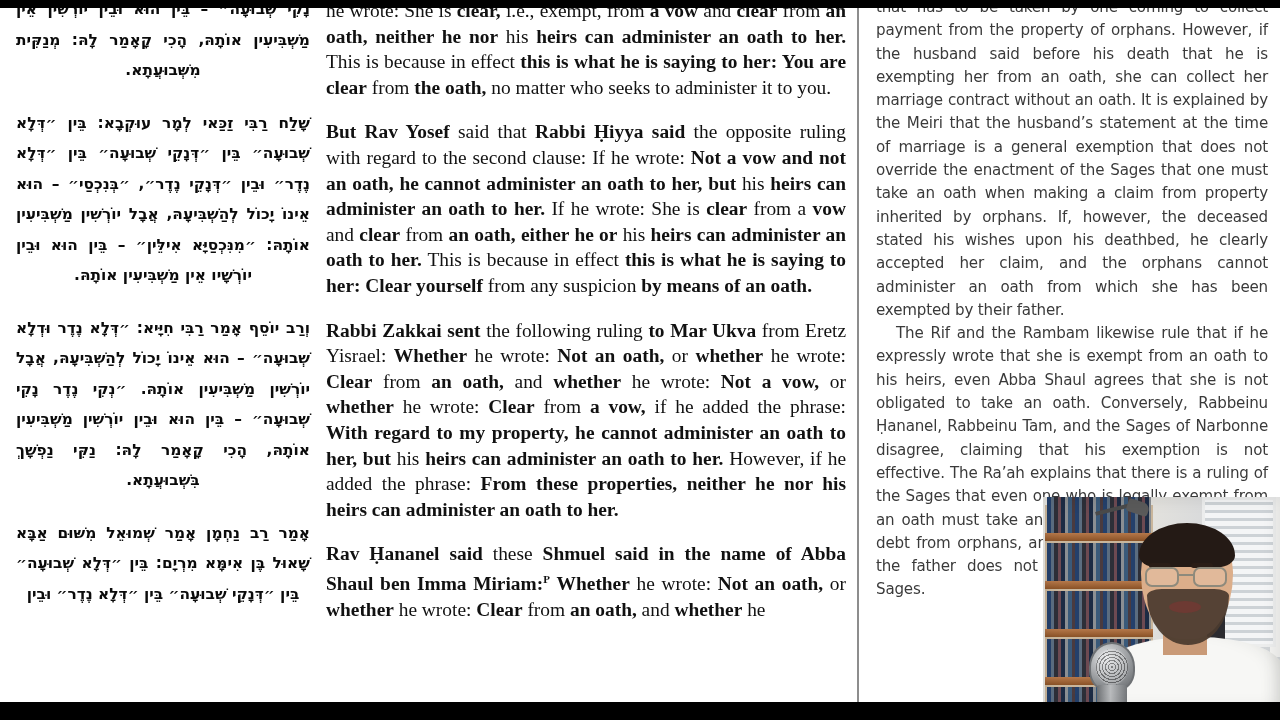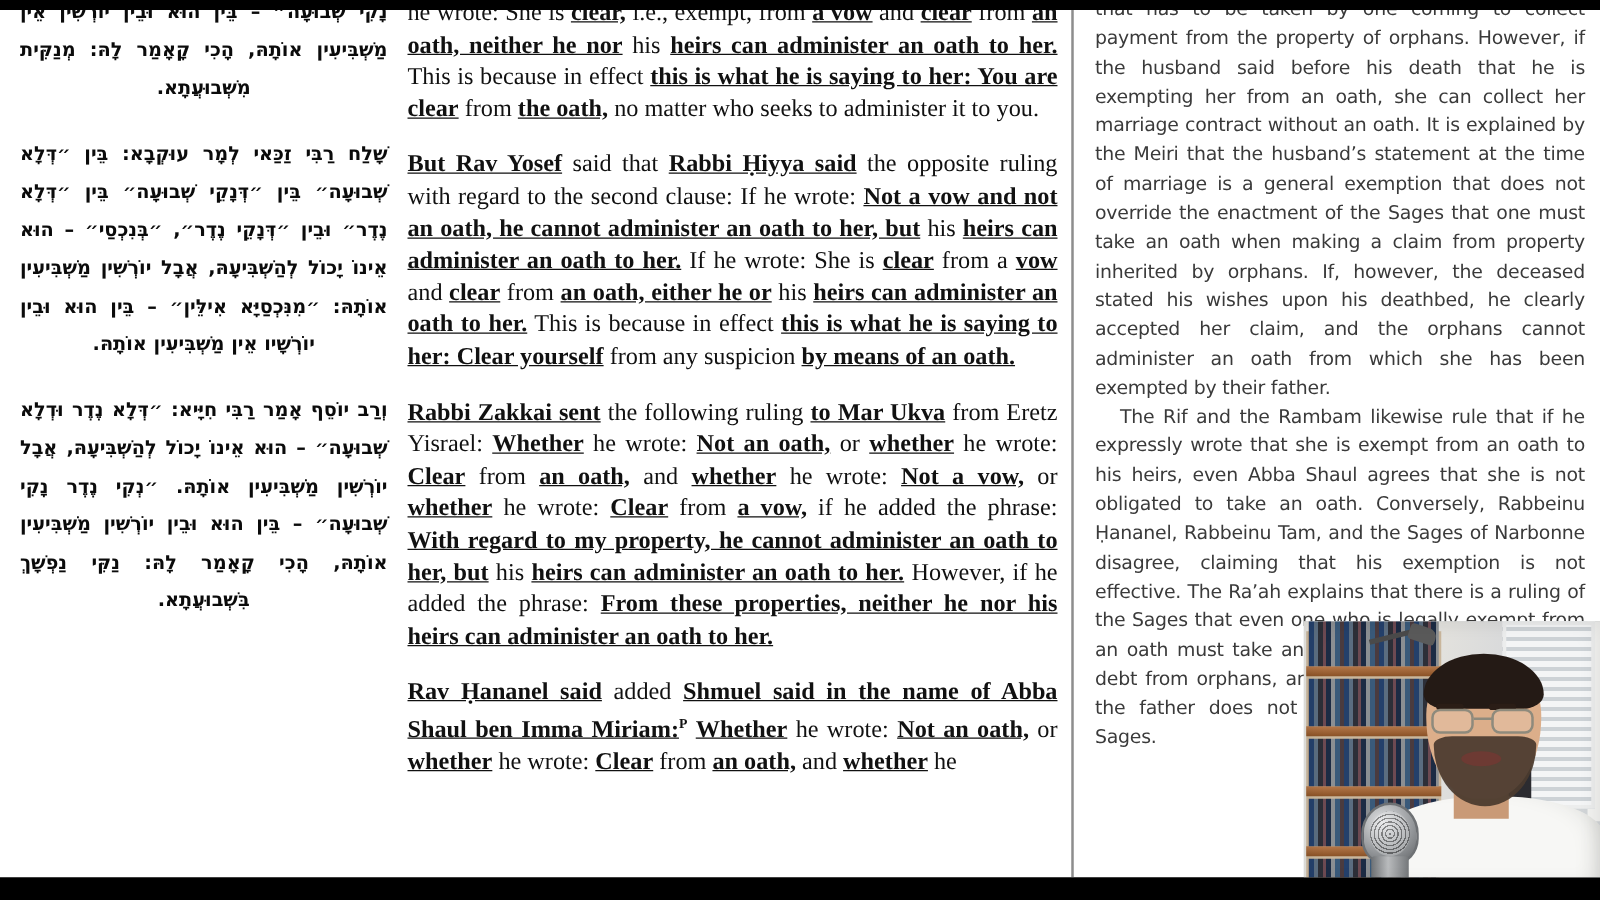--- a/index.html
+++ b/index.html
@@ -60,21 +60,21 @@
     direction:ltr;
     text-align:justify;
     font-family:"Liberation Serif", serif;
     font-size:19.4px;
     line-height:25.6px;
     color:#111111;
     hyphens:manual;
     overflow:hidden;
   }
   #col-english p { margin:0 0 19px 0; }
-  #col-english b { font-weight:700;text-decoration:underline; }
+  #col-english b { font-weight:700; }
   #col-english sup { font-size:11px; vertical-align:super; font-weight:700; }
 
   
   #col-divider {
     position:absolute;
     left:857px; top:0px;
     width:2px; height:694px;
     background:#8d8d8d;
   }
 
@@ -233,27 +233,28 @@
 
   <div id="letterbox-top" class="letterbox"></div>
 
   <div id="page">
     <div id="columns">
 
       <div id="col-hebrew">
         <p>נָקִי שְׁבוּעָה״ – בֵּין הוּא וּבֵין יוֹרְשִׁין אֵין מַשְׁבִּיעִין אוֹתָהּ, הָכִי קָאָמַר לָהּ: מְנַקִּית מִשְּׁבוּעֲתָא.</p>
         <p>שָׁלַח רַבִּי זַכַּאי לְמָר עוּקְבָא: בֵּין ״דְּלָא שְׁבוּעָה״ בֵּין ״דְּנָקֵי שְׁבוּעָה״ בֵּין ״דְּלָא נֶדֶר״ וּבֵין ״דְּנָקֵי נֶדֶר״, ״בְּנִכְסַי״ – הוּא אֵינוֹ יָכוֹל לְהַשְׁבִּיעָהּ, אֲבָל יוֹרְשִׁין מַשְׁבִּיעִין אוֹתָהּ: ״מִנִּכְסַיָּא אִילֵּין״ – בֵּין הוּא וּבֵין יוֹרְשָׁיו אֵין מַשְׁבִּיעִין אוֹתָהּ.</p>
         <p>וְרַב יוֹסֵף אָמַר רַבִּי חִיָּיא: ״דְּלָא נֶדֶר וּדְלָא שְׁבוּעָה״ – הוּא אֵינוֹ יָכוֹל לְהַשְׁבִּיעָהּ, אֲבָל יוֹרְשִׁין מַשְׁבִּיעִין אוֹתָהּ. ״נְקִי נֶדֶר נָקִי שְׁבוּעָה״ – בֵּין הוּא וּבֵין יוֹרְשִׁין מַשְׁבִּיעִין אוֹתָהּ, הָכִי קָאָמַר לָהּ: נַקִּי נַפְשָׁךְ בִּשְׁבוּעֲתָא.</p>
+        <p>אָמַר רַב נַחְמָן אָמַר שְׁמוּאֵל מִשּׁוּם אַבָּא שָׁאוּל בֶּן אִימָּא מִרְיָם: בֵּין ״דְּלָא שְׁבוּעָה״ בֵּין ״דְּנָקֵי שְׁבוּעָה״ בֵּין ״דְּלָא נֶדֶר״ וּבֵין</p>
       </div>
 
       <div id="col-english">
         <p><span>he wrote: She is </span><b>clear,</b><span> i.e., exempt, from </span><b>a vow</b><span> and </span><b>clear</b><span> from </span><b>an oath, neither he nor</b><span> his </span><b>heirs can administer an oath to her.</b><span> This is because in effect </span><b>this is what he is saying to her: You are clear</b><span> from </span><b>the oath,</b><span> no matter who seeks to administer it to you.</span></p>
         <p><b>But Rav Yosef</b><span> said that </span><b>Rabbi Ḥiyya said</b><span> the opposite ruling with regard to the second clause: If he wrote: </span><b>Not a vow and not an oath, he cannot administer an oath to her, but</b><span> his </span><b>heirs can administer an oath to her.</b><span> If he wrote: She is </span><b>clear</b><span> from a </span><b>vow</b><span> and </span><b>clear</b><span> from </span><b>an oath, either he or</b><span> his </span><b>heirs can administer an oath to her.</b><span> This is because in effect </span><b>this is what he is saying to her: Clear yourself</b><span> from any suspicion </span><b>by means of an oath.</b></p>
         <p><b>Rabbi Zakkai sent</b><span> the following ruling </span><b>to Mar Ukva</b><span> from Eretz Yisrael: </span><b>Whether</b><span> he wrote: </span><b>Not an oath,</b><span> or </span><b>whether</b><span> he wrote: </span><b>Clear</b><span> from </span><b>an oath,</b><span> and </span><b>whether</b><span> he wrote: </span><b>Not a vow,</b><span> or </span><b>whether</b><span> he wrote: </span><b>Clear</b><span> from </span><b>a vow,</b><span> if he added the phrase: </span><b>With regard to my property, he cannot administer an oath to her, but</b><span> his </span><b>heirs can administer an oath to her.</b><span> However, if he added the phrase: </span><b>From these properties, neither he nor his heirs can administer an oath to her.</b></p>
-        <p><b>Rav Ḥananel said</b><span> added </span><b>Shmuel said in the name of Abba Shaul ben Imma Miriam:</b><sup>P</sup><span> </span><b>Whether</b><span> he wrote: </span><b>Not an oath,</b><span> or </span><b>whether</b><span> he wrote: </span><b>Clear</b><span> from </span><b>an oath,</b><span> and </span><b>whether</b><span> he</span></p>
+        <p><b>Rav Ḥananel said</b><span> these </span><b>Shmuel said in the name of Abba Shaul ben Imma Miriam:</b><sup>P</sup><span> </span><b>Whether</b><span> he wrote: </span><b>Not an oath,</b><span> or </span><b>whether</b><span> he wrote: </span><b>Clear</b><span> from </span><b>an oath,</b><span> and </span><b>whether</b><span> he</span></p>
       </div>
 
       <div id="col-divider"></div>
 
       <div id="col-notes">
         <p>that has to be taken by one coming to collect payment from the property of orphans. However, if the husband said before his death that he is exempting her from an oath, she can collect her marriage contract without an oath. It is explained by the Meiri that the husband’s statement at the time of marriage is a general exemption that does not override the enactment of the Sages that one must take an oath when making a claim from property inherited by orphans. If, however, the deceased stated his wishes upon his deathbed, he clearly accepted her claim, and the orphans cannot administer an oath from which she has been exempted by their father.</p>
         <p class="indent">The Rif and the Rambam likewise rule that if he expressly wrote that she is exempt from an oath to his heirs, even Abba Shaul agrees that she is not obligated to take an oath. Conversely, Rabbeinu Ḥananel, Rabbeinu Tam, and the Sages of Narbonne disagree, claiming that his exemption is not effective. The Ra’ah explains that there is a ruling of the Sages that even one who is legally exempt from an oath must take an oath before he can collect a debt from orphans, and the exemption provided by the father does not override the decree of the Sages.</p>
       </div>
 
     </div>

